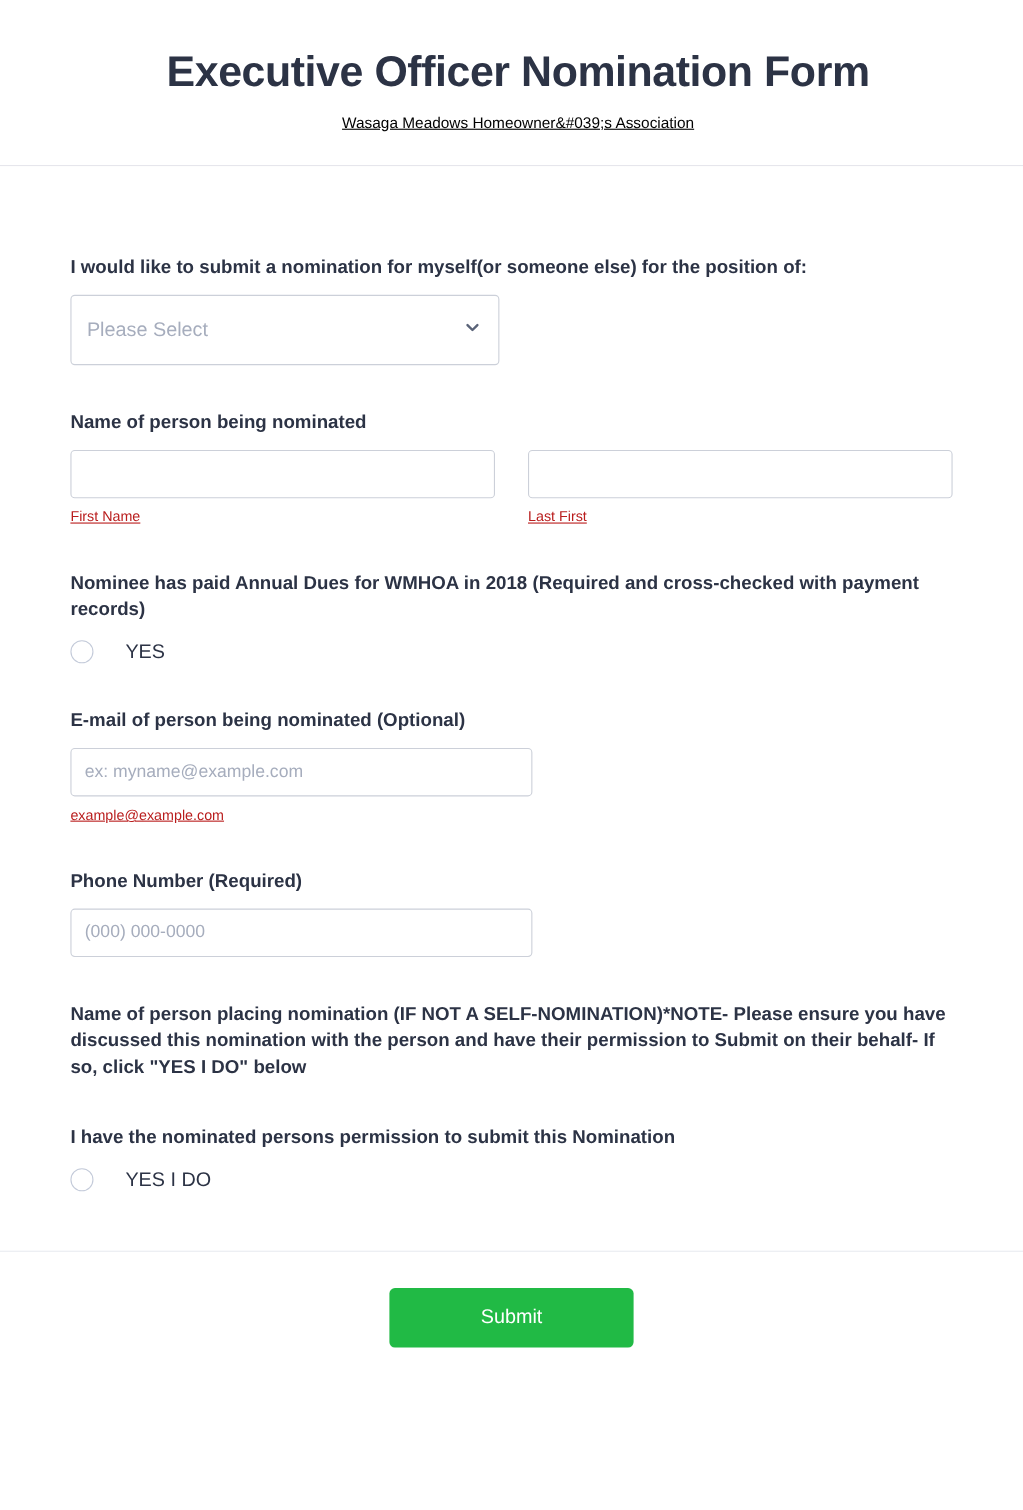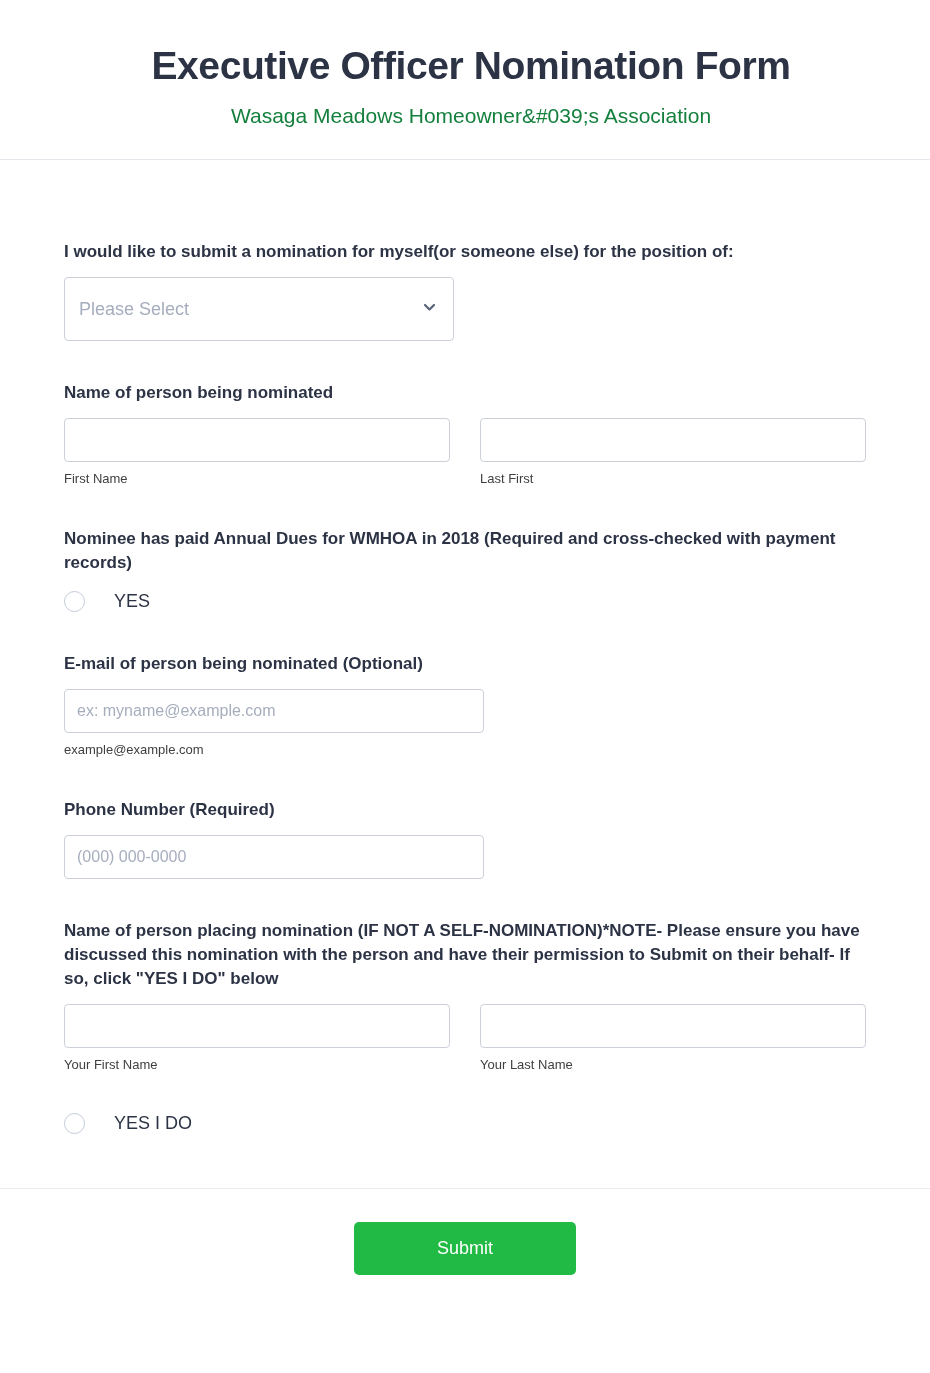--- a/index.html
+++ b/index.html
@@ -28,44 +28,46 @@
   .form-title {
     margin: 0 0 14px 0;
     font-size: 39px;
     font-weight: bold;
     letter-spacing: -0.4px;
     color: #2c3345;
     line-height: 1.12;
   }
   .form-subtitle {
     margin: 0;
-    font-size: 21px;
-    font-weight: normal;
-    color: #15803d;
+    font-size: 14px;
+    font-weight: normal;
+    color: #000000;
     line-height: 1.3;
+    text-decoration: underline;
   }
   
   .form-body {
     padding: 40px 64px 24px 64px;
   }
   .form-row { margin-bottom: 30px; margin-top: 40px; }
   .field-label {
     font-size: 17px;
     font-weight: 600;
     color: #2c3345;
     line-height: 1.42;
     margin-bottom: 13px;
     max-width: 800px;
   }
   .sub-label {
     font-size: 13px;
-    color: #404040;
+    color: #b91c1c;
     margin-top: 9px;
     font-weight: normal;
     line-height: 1.2;
+    text-decoration: underline;
   }
   
   .text-input {
     display: block;
     width: 100%;
     height: 44px;
     padding: 8px 12px;
     font-size: 16px;
     font-family: "Liberation Sans", sans-serif;
     color: #2c3345;
@@ -199,33 +201,24 @@
       <div class="sub-label">example@example.com</div>
     </div>
 
     <div class="form-row">
       <div class="field-label">Phone Number (Required)</div>
       <input class="text-input input-narrow" type="tel" placeholder="(000) 000-0000" style="">
     </div>
 
     <div class="form-row">
       <div class="field-label">Name of person placing nomination (IF NOT A SELF-NOMINATION)*NOTE- Please ensure you have discussed this nomination with the person and have their permission to Submit on their behalf- If so, click "YES I DO" below</div>
-      <div class="name-grid">
-        <div class="name-col">
-          <input class="text-input" type="text" value="" style="">
-          <div class="sub-label">Your First Name</div>
-        </div>
-        <div class="name-col">
-          <input class="text-input" type="text" value="" style="">
-          <div class="sub-label">Your Last Name</div>
-        </div>
-      </div>
-    </div>
-
-    <div class="form-row">
+    </div>
+
+    <div class="form-row">
+      <div class="field-label">I have the nominated persons permission to submit this Nomination</div>
       <div class="radio-row">
         <span class="radio-circle"></span>
         <span class="radio-label">YES I DO</span>
       </div>
     </div>
 
   </div>
 
   <div class="form-footer">
     <button class="submit-button">Submit</button>

